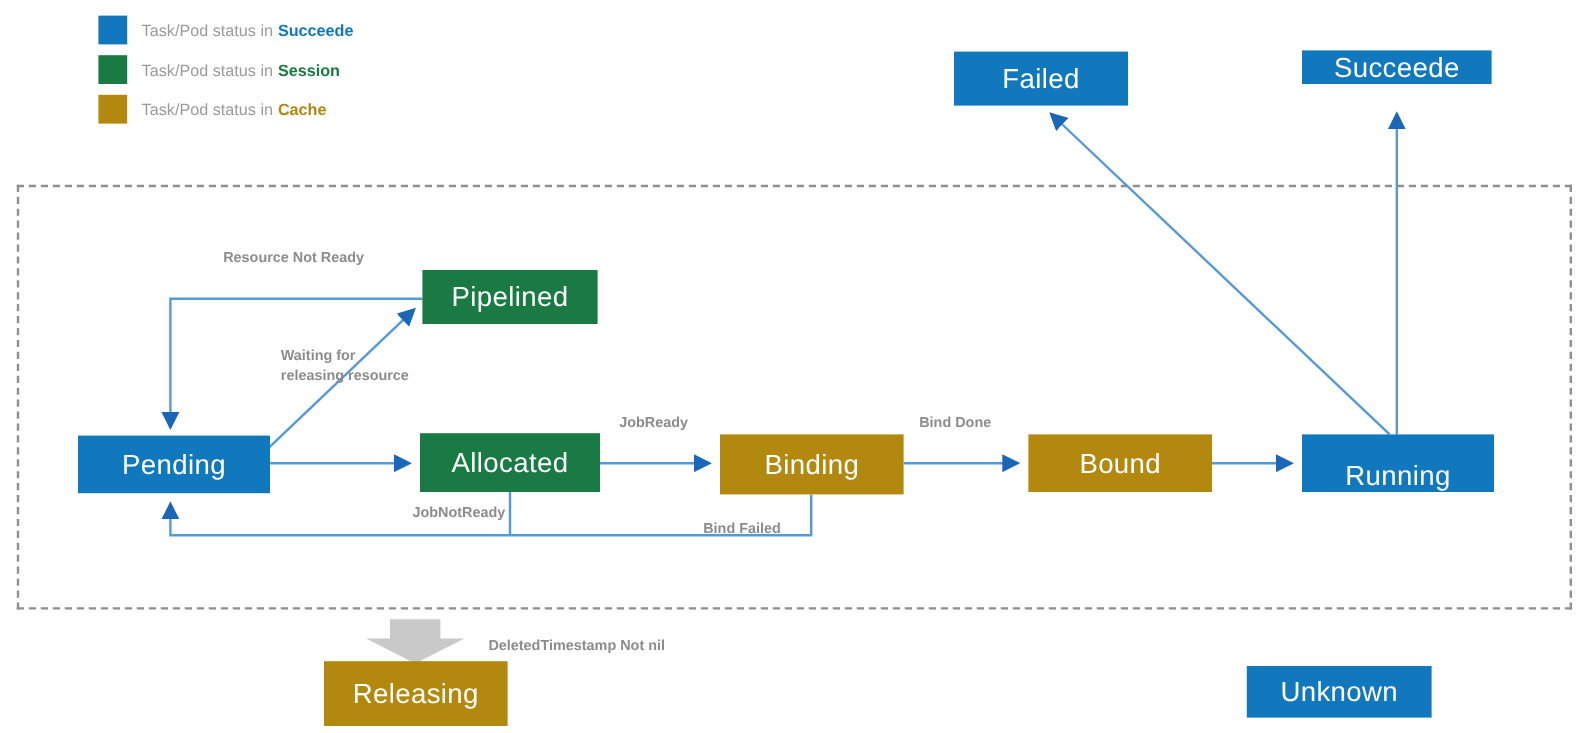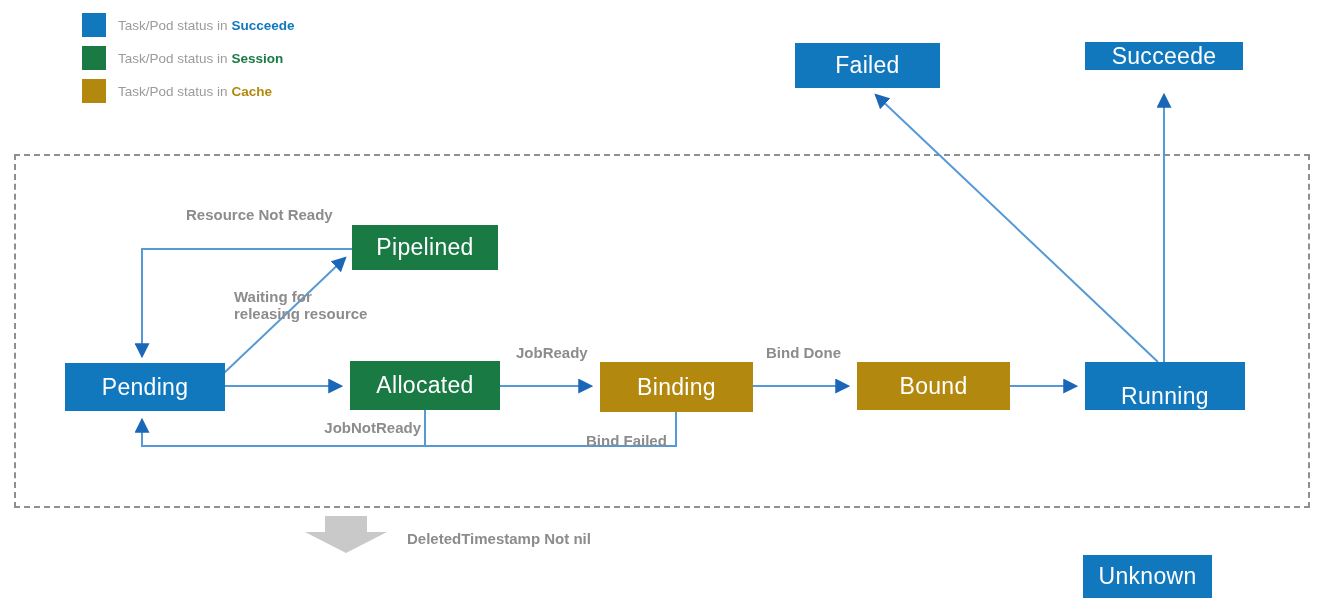--- a/index.html
+++ b/index.html
@@ -33,21 +33,21 @@
     letter-spacing: 0.3px;
     box-sizing: border-box;
   }
   .node.cluster { background: #1178be; }
   .node.session { background: #1a7a44; }
   .node.cache   { background: #b3880e; }
 
   .edge-label {
     position: absolute;
     color: #8c8c8c;
-    font-size: 15px;
+    font-size: 12px;
     font-weight: bold;
     white-space: pre-line;
     line-height: 17px;
   }
   .edge-label.right-align { text-align: right; }
 
   .legend { position: absolute; left: 82px; top: 13px; }
   .legend-row { display: flex; align-items: center; margin-bottom: 9px; height: 24px; }
   .legend-swatch { width: 24px; height: 24px; margin-right: 12px; }
   .legend-swatch.cluster { background: #1178be; }
@@ -127,21 +127,24 @@
     </div>
   <div class="node cluster" style="left:1085px;top:362px; width:160px; height:48px;align-items:flex-end;">
       <span>Running</span>
     </div>
   <div class="node cluster" style="left:795px; top:43px;  width:145px; height:45px;">
       <span>Failed</span>
     </div>
   <div class="node cluster" style="left:1085px;top:42px;  width:158px; height:28px;">
       <span>Succeede</span>
     </div>
-  <div class="node cluster" style="left:1083px;top:555px; width:129px; height:43px;">
+  <div class="node cache" style="left:270px; top:551px; width:153px; height:54px;">
+      <span>Releasing</span>
+    </div>
+  <div class="node cluster" style="left:1039px;top:555px; width:154px; height:43px;">
       <span>Unknown</span>
     </div>
 
   <div class="edge-label" style="left:186px; top:206px;">Resource Not Ready</div>
   <div class="edge-label" style="left:234px; top:288px;">Waiting for
 releasing resource</div>
   <div class="edge-label" style="left:516px; top:344px;">JobReady</div>
   <div class="edge-label" style="left:766px; top:344px;">Bind Done</div>
   <div class="edge-label right-align" style="left:296px; top:419px; width:125px;">JobNotReady</div>
   <div class="edge-label" style="left:586px; top:432px;">Bind Failed</div>

